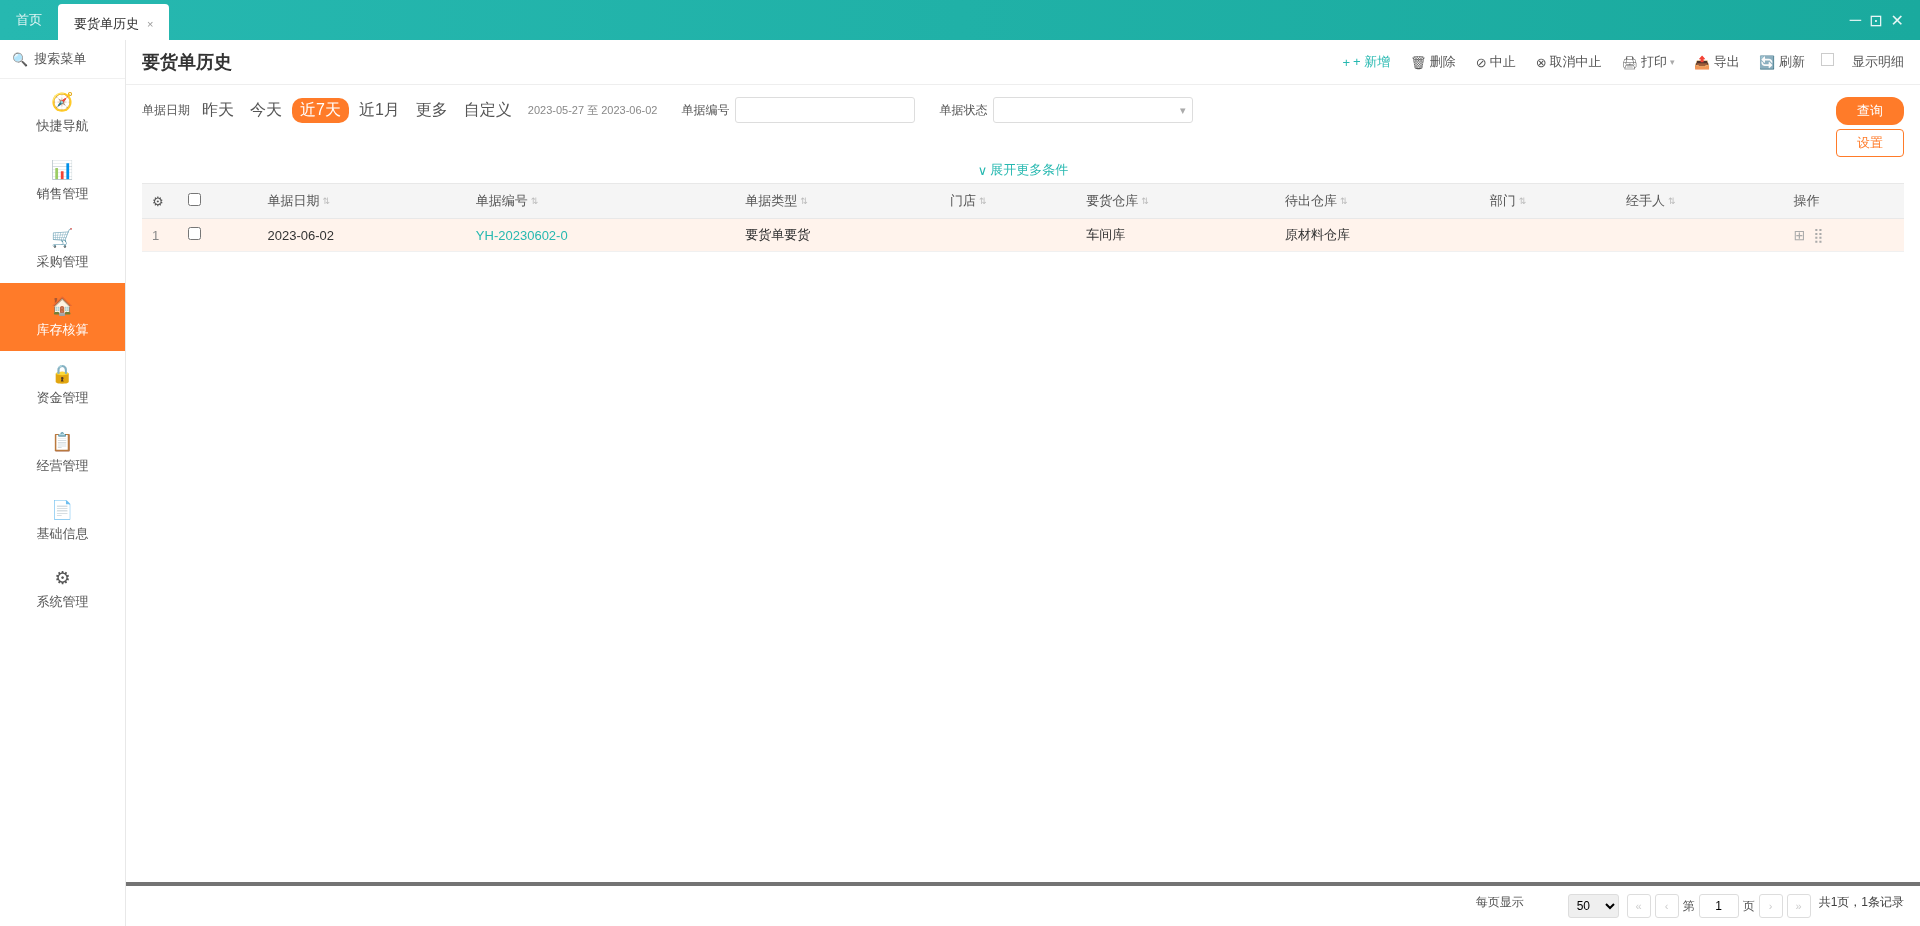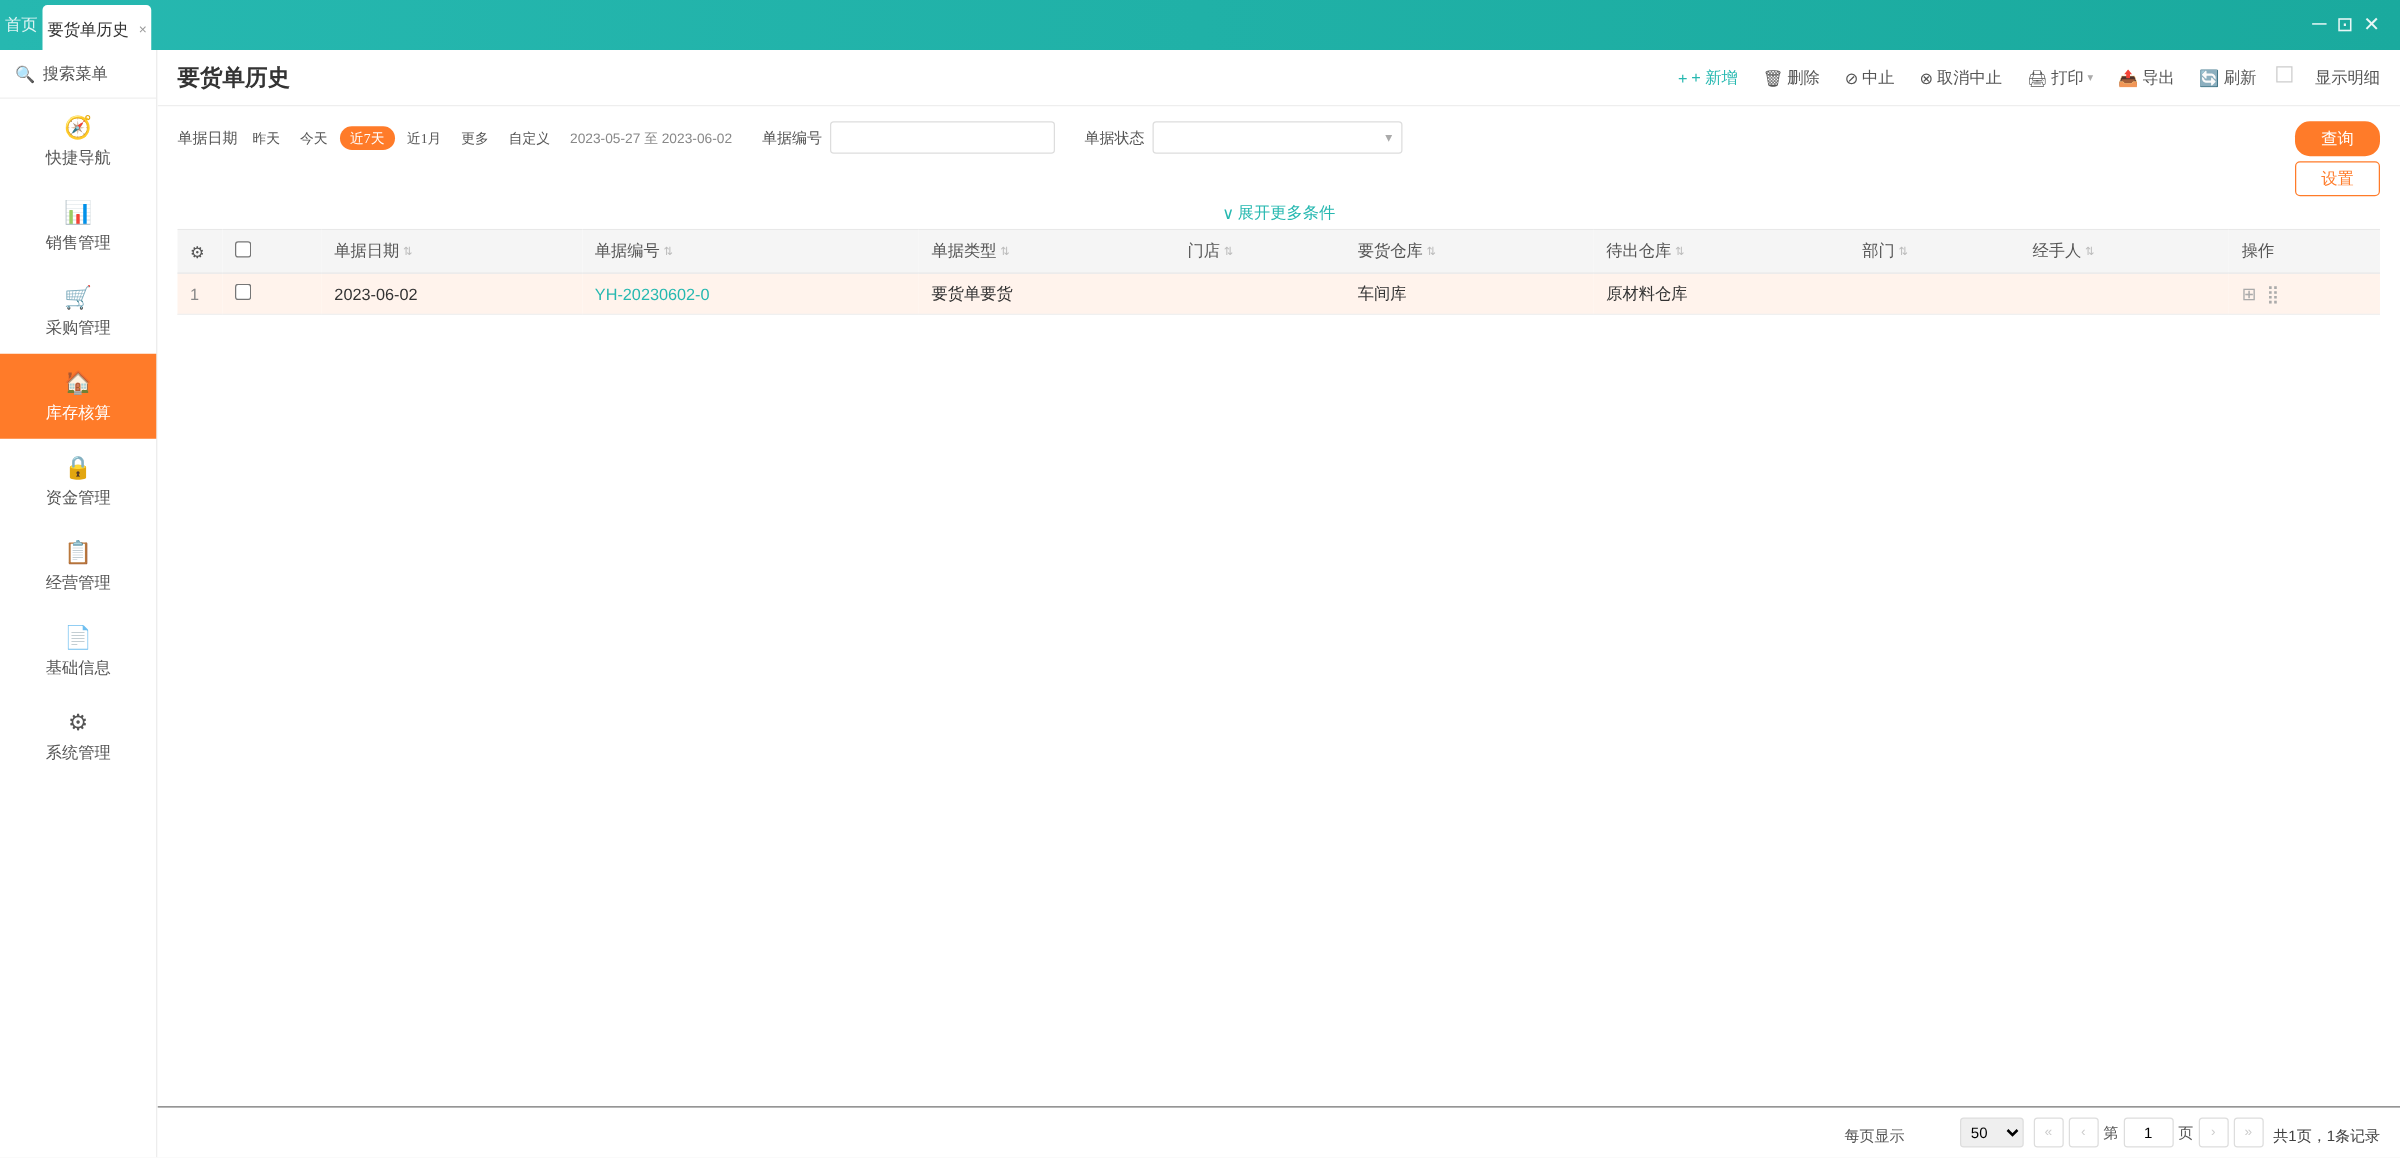--- a/index.html
+++ b/index.html
@@ -16,21 +16,21 @@
     }
     .top-bar-tabs {
       display: flex;
       align-items: stretch;
       height: 100%;
       flex: 1;
     }
     .tab-item {
       display: flex;
       align-items: center;
-      padding: 0 4px;
+      padding: 0 16px;
       color: rgba(255,255,255,0.85);
       cursor: pointer;
       height: 100%;
       font-size: 13px;
       gap: 4px;
     }
     .tab-item.active {
       background: #fff;
       color: #333;
       border-radius: 4px 4px 0 0;
@@ -164,23 +164,22 @@
     }
     .filter-date-btns {
       display: flex;
       align-items: center;
       gap: 4px;
     }
     .date-btn {
       padding: 2px 6px;
       border-radius: 3px;
       cursor: pointer;
-      font-size: 11px;
-      color: #555;
-      font-family: Liberation Serif, serif;
+      font-size: 16px;
+      color: #555;
     }
     .date-btn.active {
       background: #ff7b29;
       color: #fff;
       border-radius: 10px;
       padding: 2px 8px;
     }
     .filter-date-range {
       color: #888;
       font-size: 11px;
@@ -310,24 +309,24 @@
       padding: 8px 16px;
       display: flex;
       align-items: center;
       flex-shrink: 0;
     }
     .summary-label { color: #555; font-size: 12px; }
 
     
     .pagination-bar {
       display: flex;
-      align-items: flex-end;
+      align-items: flex-start;
       justify-content: flex-end;
       padding: 8px 16px;
-      border-top: 1px solid #737373;
+      border-top: 4px solid #737373;
       gap: 8px;
       flex-shrink: 0;
       background: #fff;
     }
     .page-size-label { color: #555; font-size: 12px; }
     .page-size-select {
       border: 1px solid #ddd;
       border-radius: 3px;
       padding: 2px 4px;
       font-size: 12px;

